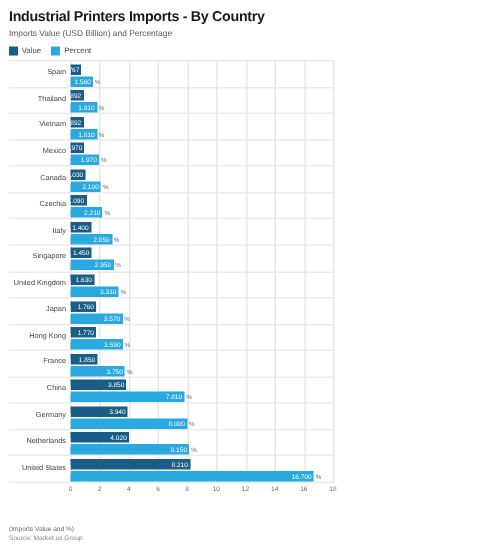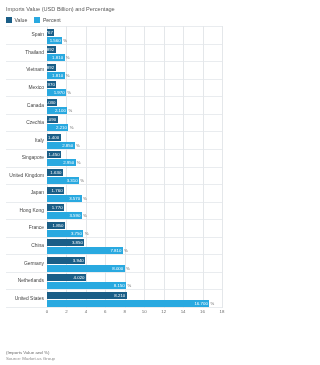--- a/index.html
+++ b/index.html
@@ -169,20 +169,21 @@
     font-size: 4.4px;
     color: #8a8a8a;
     line-height: 6px;
   }
 </style>
 </head>
 <body>
 
 <div class="chart-card">
 
+  <div class="chart-title">Industrial Printers Imports - By Country</div>
   <div class="chart-subtitle">Imports Value (USD Billion) and Percentage</div>
 
   <div class="legend" id="legend-root">
       <div class="legend-item">
         <span class="legend-swatch" style="background: rgb(26, 94, 135);"></span>
         <span class="legend-label">Value</span>
       </div>
       <div class="legend-item">
         <span class="legend-swatch" style="background: rgb(41, 169, 224);"></span>
         <span class="legend-label">Percent</span>

